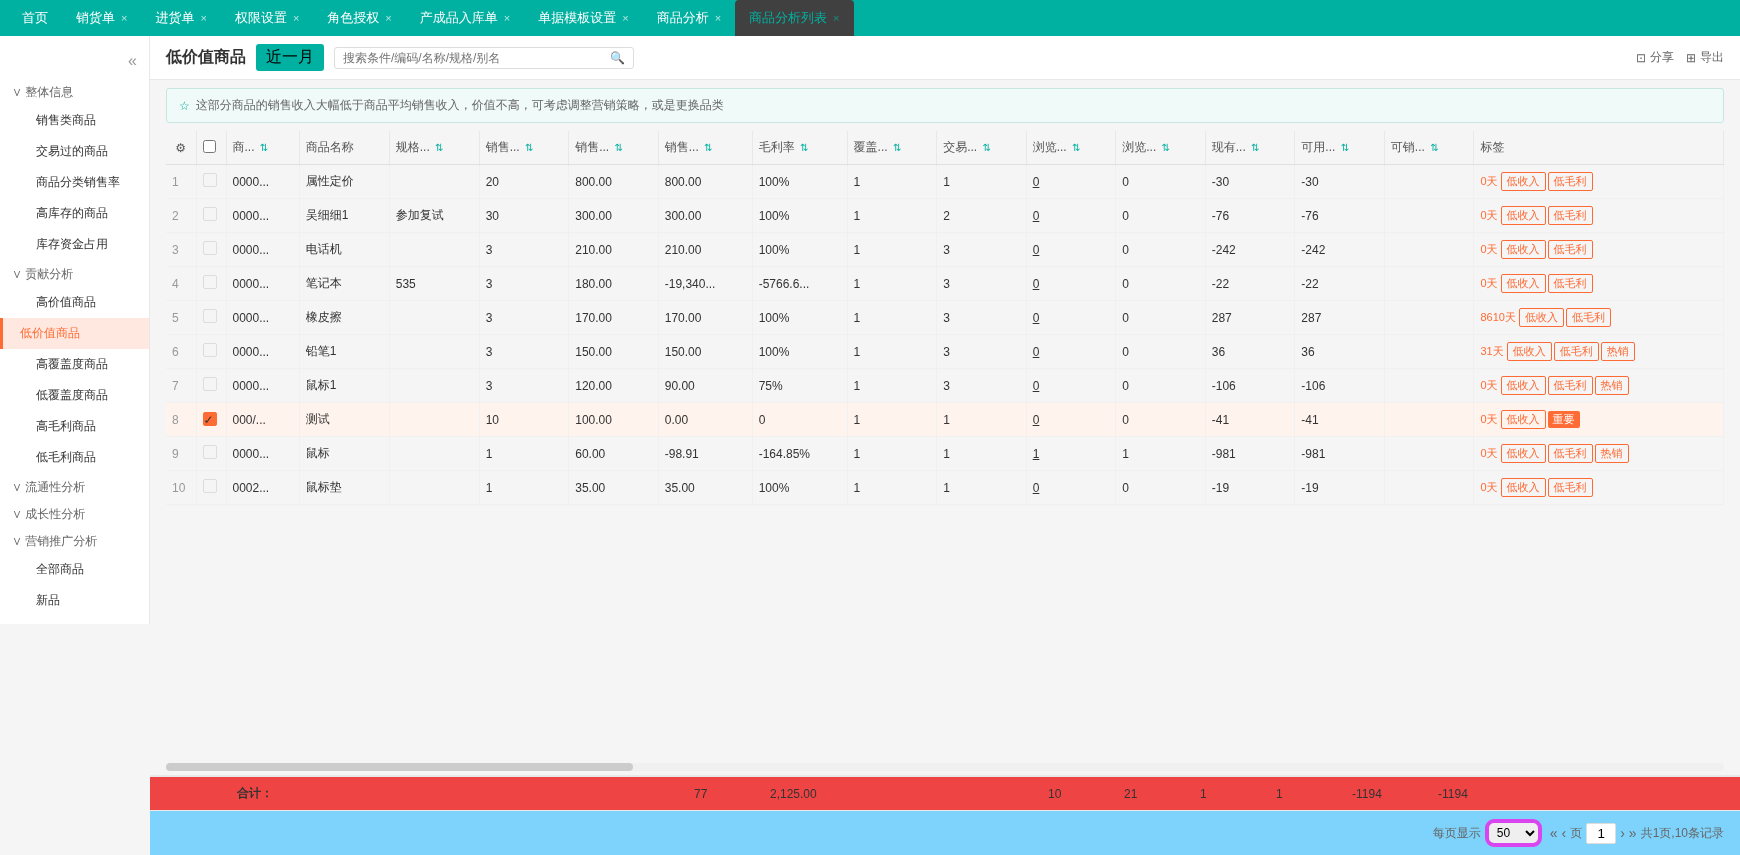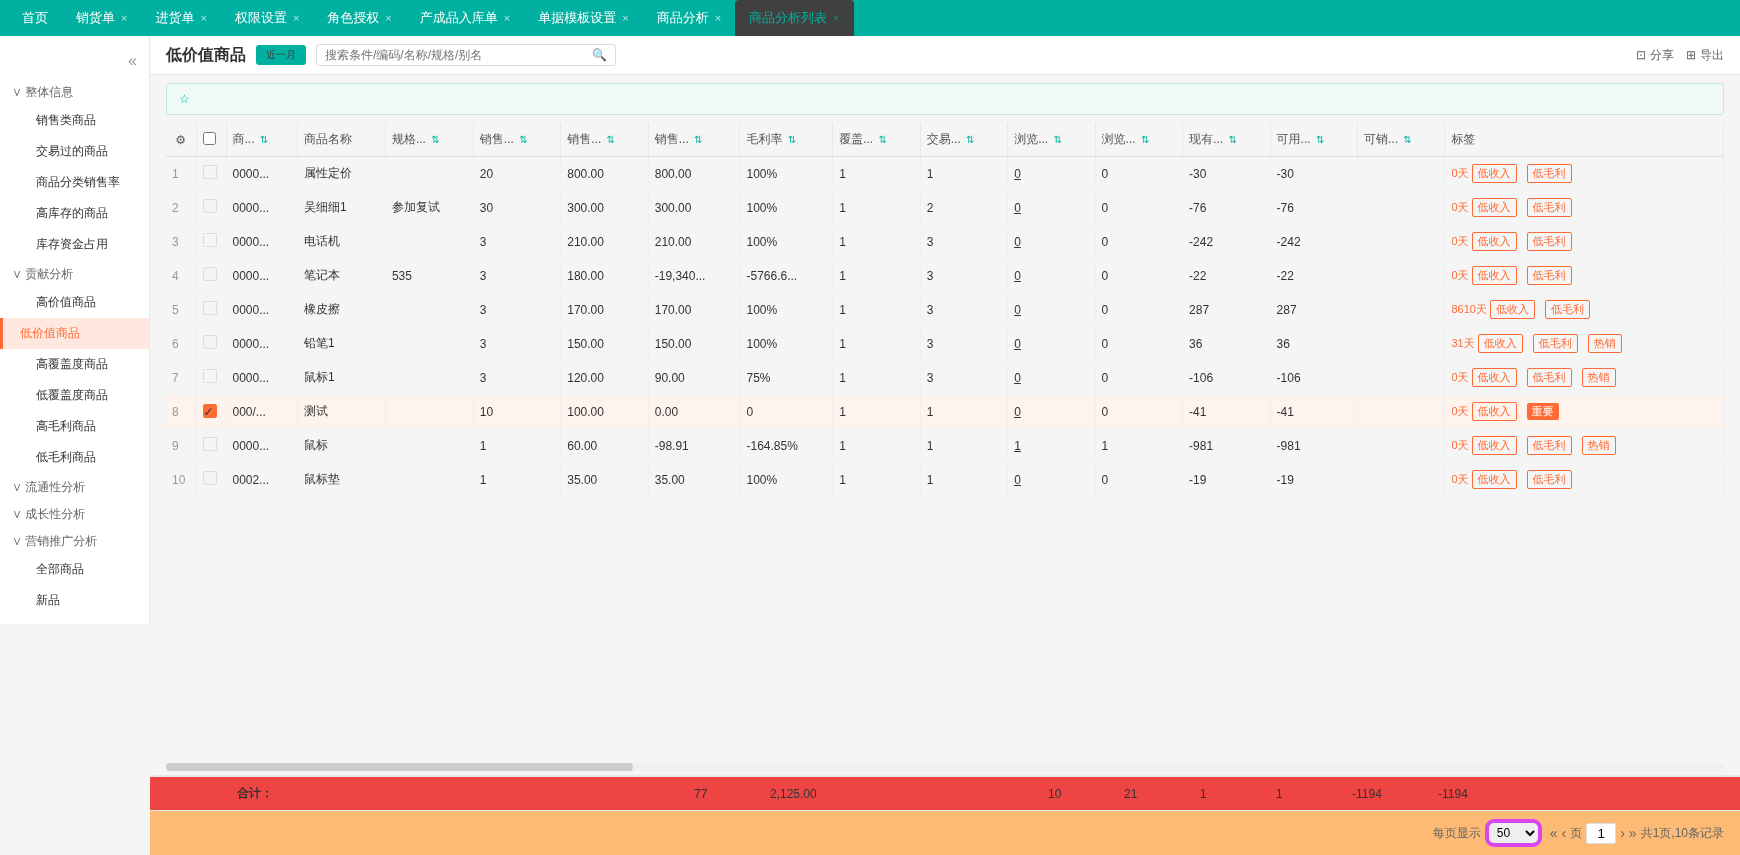--- a/index.html
+++ b/index.html
@@ -19,57 +19,57 @@
     .sidebar-section-title { font-size: 12px; color: #666; padding: 6px 12px 4px 12px; display: flex; align-items: center; gap: 4px; cursor: pointer; }
     .sidebar-item { padding: 7px 12px 7px 36px; color: #333; cursor: pointer; font-size: 12px; }
     .sidebar-item.active { background: #ffe8e0; color: #ff6b35; border-left: 3px solid #ff6b35; padding-left: 17px; }
 
     
     .main { flex: 1; display: flex; flex-direction: column; overflow: hidden; }
 
     
     .header-bar { display: flex; align-items: center; padding: 8px 16px; background: #fff; border-bottom: 1px solid #e8e8e8; gap: 10px; }
     .page-title { font-size: 16px; font-weight: bold; color: #333; }
-    .filter-btn { background: #00b0a0; color: #404040; border: none; border-radius: 3px; padding: 3px 10px; font-size: 10px; cursor: pointer; }
+    .filter-btn { background: #00b0a0; color: #000000; border: none; border-radius: 3px; padding: 3px 10px; font-size: 16px; cursor: pointer; }
     .search-box { display: flex; align-items: flex-end; border: 1px solid #ddd; border-radius: 3px; padding: 3px 8px; flex: 1; max-width: 300px; }
     .search-box input { border: none; outline: none; font-size: 12px; width: 100%; }
     .search-icon { color: #00b0a0; margin-left: 4px; cursor: pointer; }
     .header-actions { margin-left: auto; display: flex; gap: 12px; align-items: center; }
     .action-btn { color: #666; font-size: 12px; cursor: pointer; display: flex; align-items: center; gap: 4px; border: none; background: none; }
 
     
     .notice-bar { background: #f0faf8; border: 1px solid #c8e6e0; margin: 8px 16px; padding: 8px 12px; border-radius: 3px; color: #666; font-size: 12px; display: flex; align-items: center; gap: 6px; }
     .notice-icon { color: #00b0a0; }
 
     
     .table-area { flex: 1; padding: 0 16px; overflow: auto; }
     table { width: 100%; border-collapse: collapse; font-size: 12px; }
     thead tr { background: #f5f5f5; }
     thead th { padding: 8px 6px; text-align: left; border-bottom: 1px solid #e0e0e0; border-right: 1px solid #e8e8e8; color: #555; font-weight: normal; white-space: nowrap; position: relative; cursor: pointer; }
     thead th .sort-icon { color: #00b0a0; margin-left: 2px; font-size: 10px; }
     tbody tr { border-bottom: 1px solid #f0f0f0; }
     tbody tr.highlighted { background: #fff3ed; }
     tbody td { padding: 7px 6px; border-right: 1px solid #f0f0f0; white-space: nowrap; }
-    .tag { display: inline-block; padding: 1px 5px; border-radius: 2px; font-size: 11px; margin-right: 10px; }
+    .tag { display: inline-block; padding: 1px 5px; border-radius: 2px; font-size: 11px; margin-right: 2px; }
     .tag-low-income { color: #ff6b35; border: 1px solid #ff6b35; }
     .tag-hot { color: #ff6b35; border: 1px solid #ff6b35; }
     .tag-important { background: #ff6b35; color: #fff; }
     .days-tag { color: #ff6b35; font-size: 11px; margin-right: 3px; }
     .link-underline { text-decoration: underline; color: #333; }
     .checkbox { width: 14px; height: 14px; border: 1px solid #ddd; display: inline-block; cursor: pointer; border-radius: 2px; }
     .checkbox.checked { background: #ff6b35; border-color: #ff6b35; }
 
     
     .footer-total { background: #ef4444; border-top: 2px solid #e8e8e8; padding: 8px 16px; display: flex; align-items: center; font-size: 12px; }
     .total-label { color: #333; font-weight: bold; width: 180px; text-align: right; padding-right: 20px; }
     .total-cells { display: flex; gap: 16px; flex: 1; }
     .total-cell { min-width: 70px; padding: 0 6px; color: #333; }
 
     
-    .pagination-bar { background: #fdba74; border-top: 1px solid #e8e8e8; padding: 8px 16px; display: flex; align-items: center; justify-content: flex-end; gap: 8px; font-size: 12px; }
+    .pagination-bar { background: #7dd3fc; border-top: 1px solid #e8e8e8; padding: 8px 16px; display: flex; align-items: center; justify-content: flex-end; gap: 8px; font-size: 12px; }
     .per-page { display: flex; align-items: center; gap: 4px; color: #666; }
     .per-page select { border: 4px solid #d946ef; padding: 2px 4px; border-radius: 9px; font-size: 12px; }
     .page-nav { display: flex; align-items: center; gap: 4px; color: #666; }
     .page-nav button { border: none; background: none; cursor: pointer; color: #666; font-size: 14px; }
     .page-nav .page-input { border: 1px solid #ddd; width: 30px; text-align: center; padding: 2px; border-radius: 2px; }
     .collapse-btn { background: none; border: none; cursor: pointer; color: #999; font-size: 16px; padding: 4px; }
 
     
     .table-scroll-bar { height: 8px; background: #f0f0f0; margin: 4px 16px; border-radius: 4px; }
     .table-scroll-bar-inner { width: 30%; height: 8px; background: #ccc; border-radius: 4px; }
@@ -143,20 +143,21 @@
         </button>
         <button class="action-btn">
           <span>⊞</span>
           <span>导出</span>
         </button>
       </div>
     </div>
 
     <div class="notice-bar">
       <span class="notice-icon">☆</span>
+      <span>这部分商品的销售收入大幅低于商品平均销售收入，价值不高，可考虑调整营销策略，或是更换品类</span>
     </div>
 
     <div class="table-area">
       <table>
         <thead id="table-head">
             <tr>
               <th style="width: 30px; text-align: center;"><span>⚙</span></th>
               <th style="width: 30px;"><input type="checkbox" style=""></th>
               <th>商... <span class="sort-icon">⇅</span></th>
               <th>商品名称</th>

